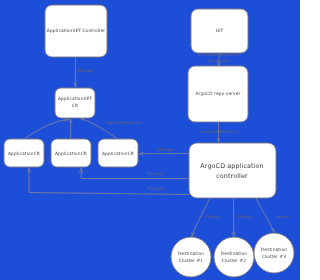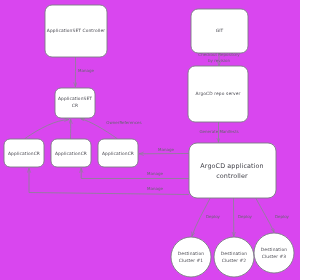--- a/index.html
+++ b/index.html
@@ -4,21 +4,21 @@
 <style>
   html, body {
     margin: 0;
     padding: 0;
     background: #ffffff;
   }
   #canvas {
     position: relative;
     width: 300px;
     height: 280px;
-    background: #d946ef;
+    background: #1d4ed8;
     overflow: hidden;
     font-family: "DejaVu Sans", sans-serif;
   }
   svg.layer {
     position: absolute;
     left: 0;
     top: 0;
     width: 300px;
     height: 280px;
   }

